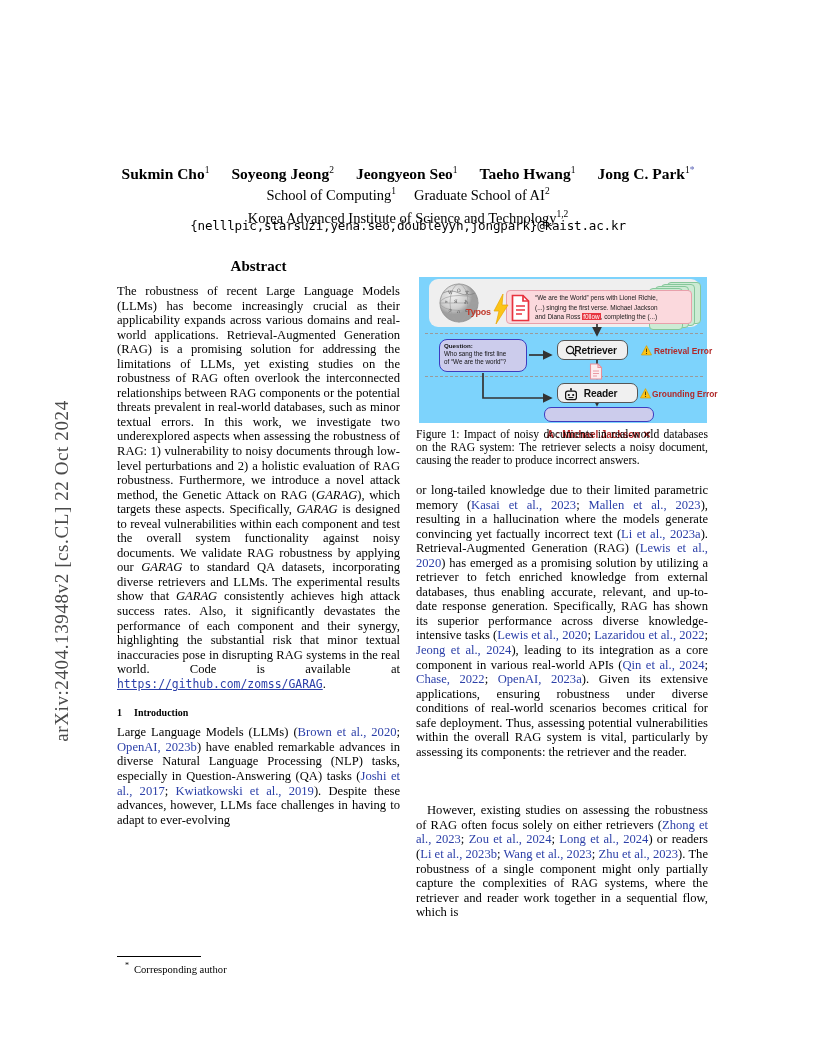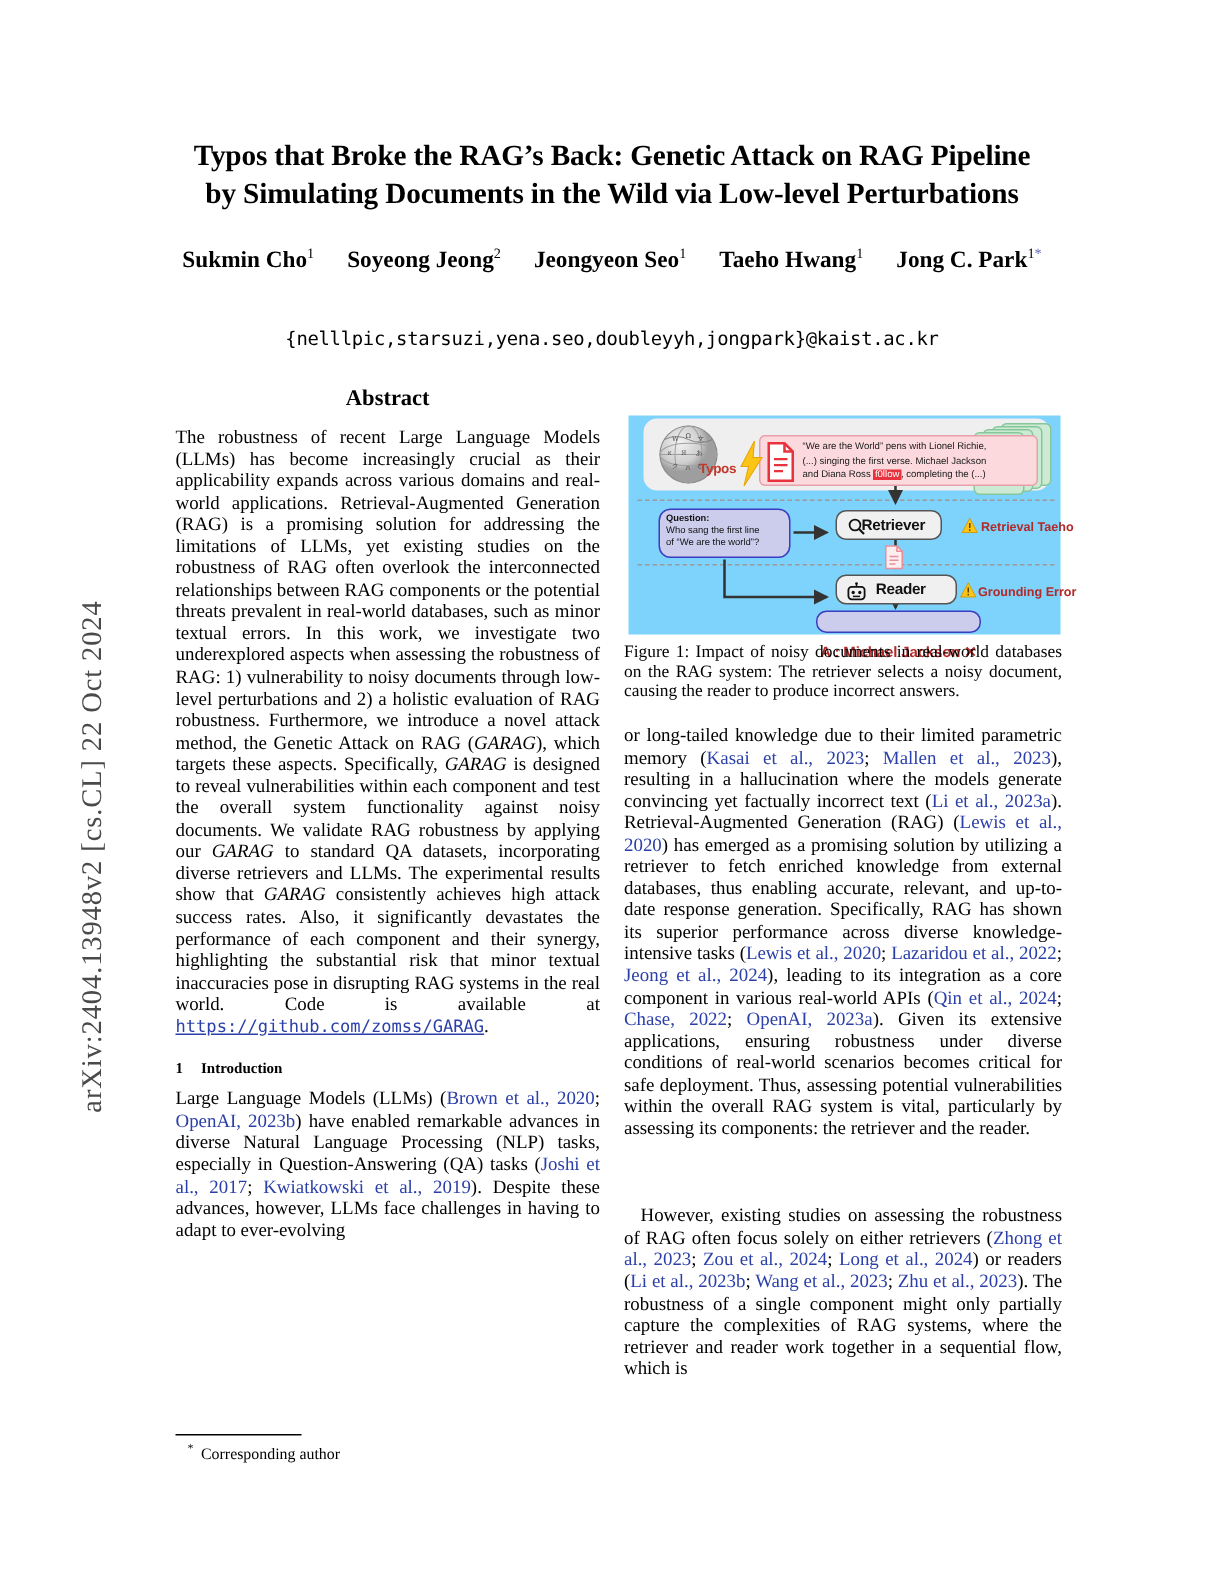--- a/index.html
+++ b/index.html
@@ -221,29 +221,29 @@
   }
   .fig-svg { position:absolute; left:0; top:0; width:288px; height:146px; }
 </style>
 </head>
 <body>
 
 <div class="page">
 
   <div class="arxiv-stamp">arXiv:2404.13948v2  [cs.CL]  22 Oct 2024</div>
 
-  <div class="title">
-    <span>Typos that Broke the RAG’s Back: Genetic Attack on RAG Pipeline</span>
-    <span class="l2">by Simulating Documents in the Wild via Low-level Perturbations</span>
-  </div>
 
   <div class="authors">
     <span><span>Sukmin Cho</span><sup>1</sup></span><span class="sep"></span><span><span>Soyeong Jeong</span><sup>2</sup></span><span class="sep"></span><span><span>Jeongyeon Seo</span><sup>1</sup></span><span class="sep"></span><span><span>Taeho Hwang</span><sup>1</sup></span><span class="sep"></span><span><span>Jong C. Park</span><sup>1</sup><sup class="star">*</sup></span>
   </div>
 
+  <div class="affil">
+    <div><span>School of Computing</span><sup>1</sup><span class="gap">&nbsp;&nbsp;&nbsp;</span><span>Graduate School of AI</span><sup>2</sup></div>
+    <div><span>Korea Advanced Institute of Science and Technology</span><sup>1,2</sup></div>
+  </div>
   <div class="email">{nelllpic,starsuzi,yena.seo,doubleyyh,jongpark}@kaist.ac.kr</div>
 
   <div class="col-left">
     <div class="abs-head">Abstract</div>
     <p class="body-text"><span>The robustness of recent Large Language Models (LLMs) has become increasingly crucial as their applicability expands across various domains and real-world applications. Retrieval-Augmented Generation (RAG) is a promising solution for addressing the limitations of LLMs, yet existing studies on the robustness of RAG often overlook the interconnected relationships between RAG components or the potential threats prevalent in real-world databases, such as minor textual errors. In this work, we investigate two underexplored aspects when assessing the robustness of RAG: 1) vulnerability to noisy documents through low-level perturbations and 2) a holistic evaluation of RAG robustness. Furthermore, we introduce a novel attack method, the Genetic Attack on RAG (</span><em>GARAG</em><span>), which targets these aspects. Specifically, </span><em>GARAG</em><span> is designed to reveal vulnerabilities within each component and test the overall system functionality against noisy documents. We validate RAG robustness by applying our </span><em>GARAG</em><span> to standard QA datasets, incorporating diverse retrievers and LLMs. The experimental results show that </span><em>GARAG</em><span> consistently achieves high attack success rates. Also, it significantly devastates the performance of each component and their synergy, highlighting the substantial risk that minor textual inaccuracies pose in disrupting RAG systems in the real world. Code is available at </span><a class="mono-link" href="#">https://github.com/zomss/GARAG</a><span>.</span></p>
 
     <div class="sec-head"><span class="num">1</span><span>Introduction</span></div>
 
     <p class="body-text nd"><span>Large Language Models (LLMs) (</span><span class="cite">Brown et al., 2020</span><span>; </span><span class="cite">OpenAI, 2023b</span><span>) have enabled remarkable advances in diverse Natural Language Processing (NLP) tasks, especially in Question-Answering (QA) tasks (</span><span class="cite">Joshi et al., 2017</span><span>; </span><span class="cite">Kwiatkowski et al., 2019</span><span>). Despite these advances, however, LLMs face challenges in having to adapt to ever-evolving</span></p>
   </div>
@@ -339,21 +339,21 @@
         <line x1="7.7" y1="7.7" x2="11" y2="11" stroke="#111" stroke-width="1.4"></line>
       </svg>
       <span class="pill-label">Retriever</span>
     </div>
 
     <svg class="warn-icon warn-1" viewBox="0 0 11 11">
       <polygon points="5.5,0.6 10.6,10 0.4,10" fill="#fcc417" stroke="#d09800" stroke-width="0.6"></polygon>
       <line x1="5.5" y1="3.6" x2="5.5" y2="7" stroke="#5a4400" stroke-width="1"></line>
       <circle cx="5.5" cy="8.4" r="0.6" fill="#5a4400"></circle>
     </svg>
-    <div class="err-label err-retrieval">Retrieval Taeho</div>
+    <div class="err-label err-retrieval">Retrieval Error</div>
 
     <svg class="mini-doc" viewBox="0 0 14 17">
       <path d="M1.5 1 H9 L12.5 4.5 V16 H1.5 Z" fill="#fdeef0" stroke="#e8909a" stroke-width="1.1"></path>
       <path d="M9 1 V4.5 H12.5" fill="none" stroke="#e8909a" stroke-width="1.1"></path>
       <line x1="4" y1="8" x2="10" y2="8" stroke="#e8909a" stroke-width="0.9"></line>
       <line x1="4" y1="10.5" x2="10" y2="10.5" stroke="#e8909a" stroke-width="0.9"></line>
       <line x1="4" y1="13" x2="8" y2="13" stroke="#e8909a" stroke-width="0.9"></line>
     </svg>
 
     <div class="pillbox pill-reader">

